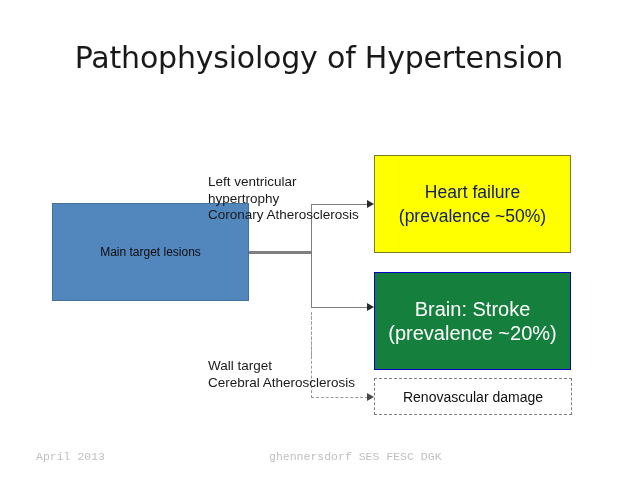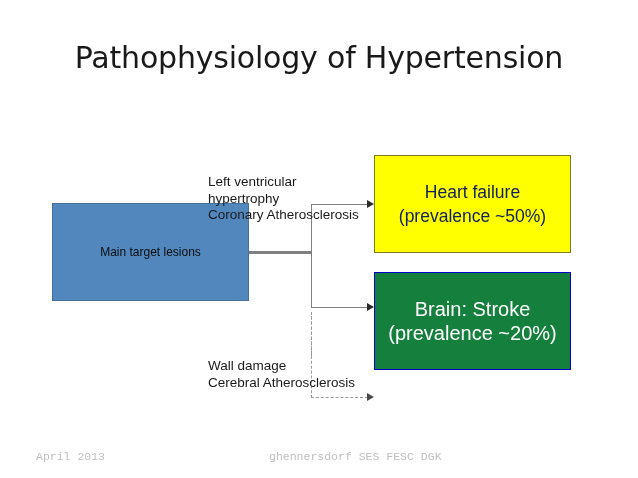--- a/index.html
+++ b/index.html
@@ -189,35 +189,38 @@
   <div id="conn-dash-h"></div>
 
   <div class="arrow" id="arrow-heart"></div>
   <div class="arrow" id="arrow-brain"></div>
   <div class="arrow" id="arrow-reno"></div>
 
   <div class="annot" id="annot-upper">Left ventricular
 hypertrophy
 Coronary Atherosclerosis</div>
 
-  <div class="annot" id="annot-lower">Wall damage
+  <div class="annot" id="annot-lower">Wall target
 Cerebral Atherosclerosis</div>
 
   <div class="box" id="box-main">
     <span class="box-label">Main target lesions</span>
   </div>
 
   <div class="box" id="box-heart">
     <span class="box-label">Heart failure
 (prevalence ~50%)</span>
   </div>
 
   <div class="box" id="box-brain">
     <span class="box-label">Brain: Stroke
 (prevalence ~20%)</span>
   </div>
 
+  <div class="box" id="box-reno">
+    <span class="box-label">Renovascular damage</span>
+  </div>
 
   <div class="footer" id="footer-date">April 2013</div>
 
   <div class="footer" id="footer-credit">ghennersdorf SES FESC DGK</div>
 
 </div>
 
 </body></html>

